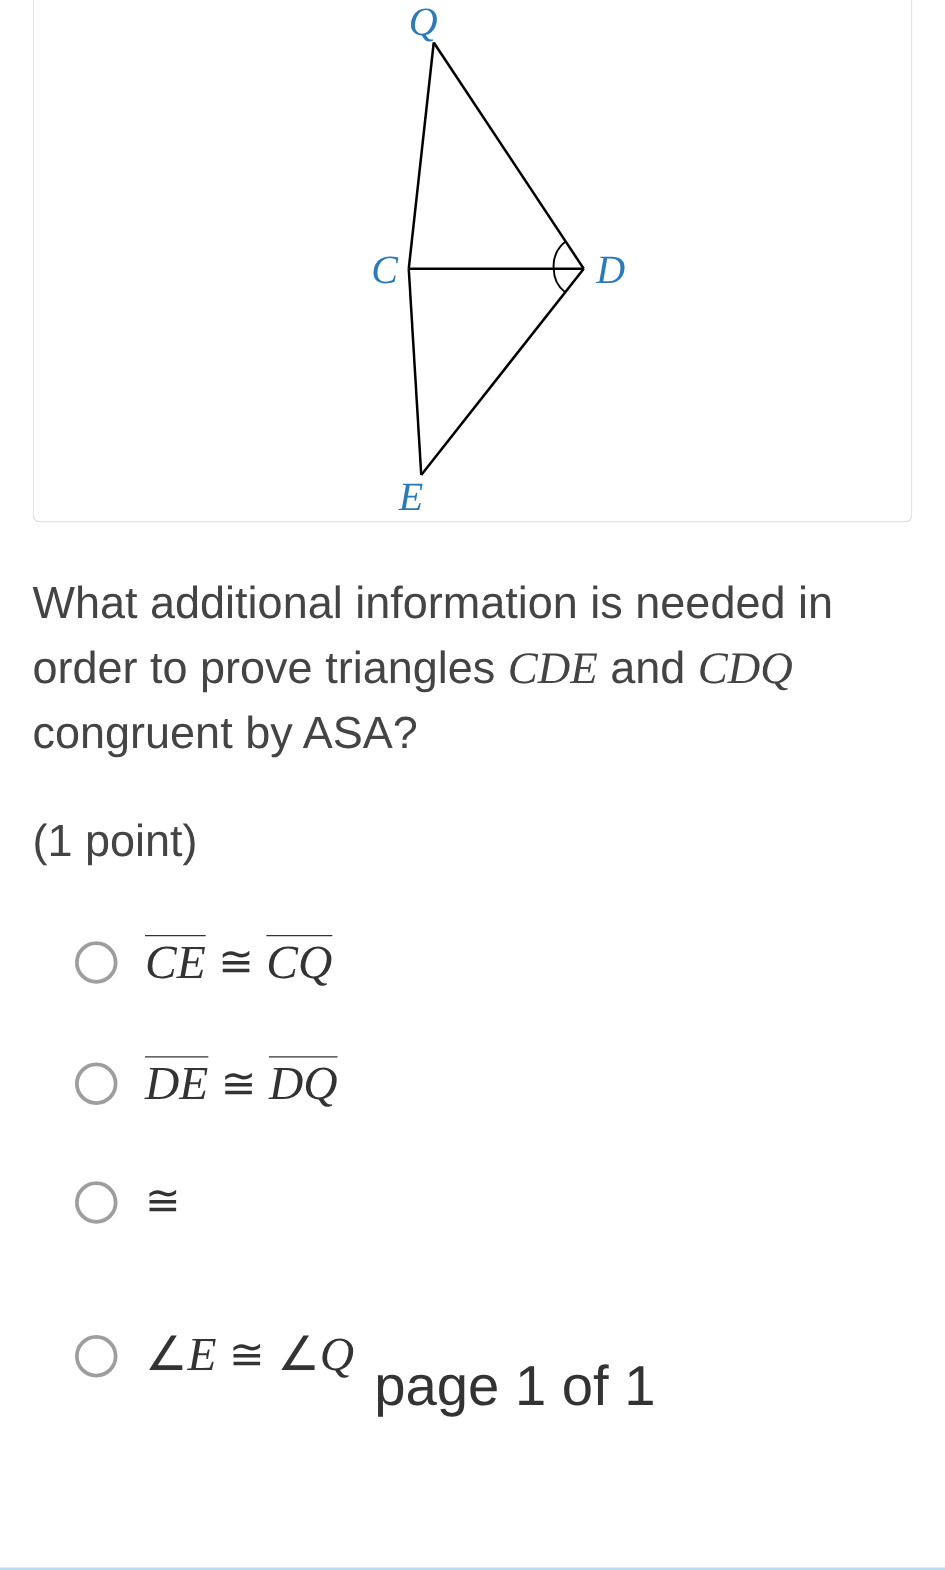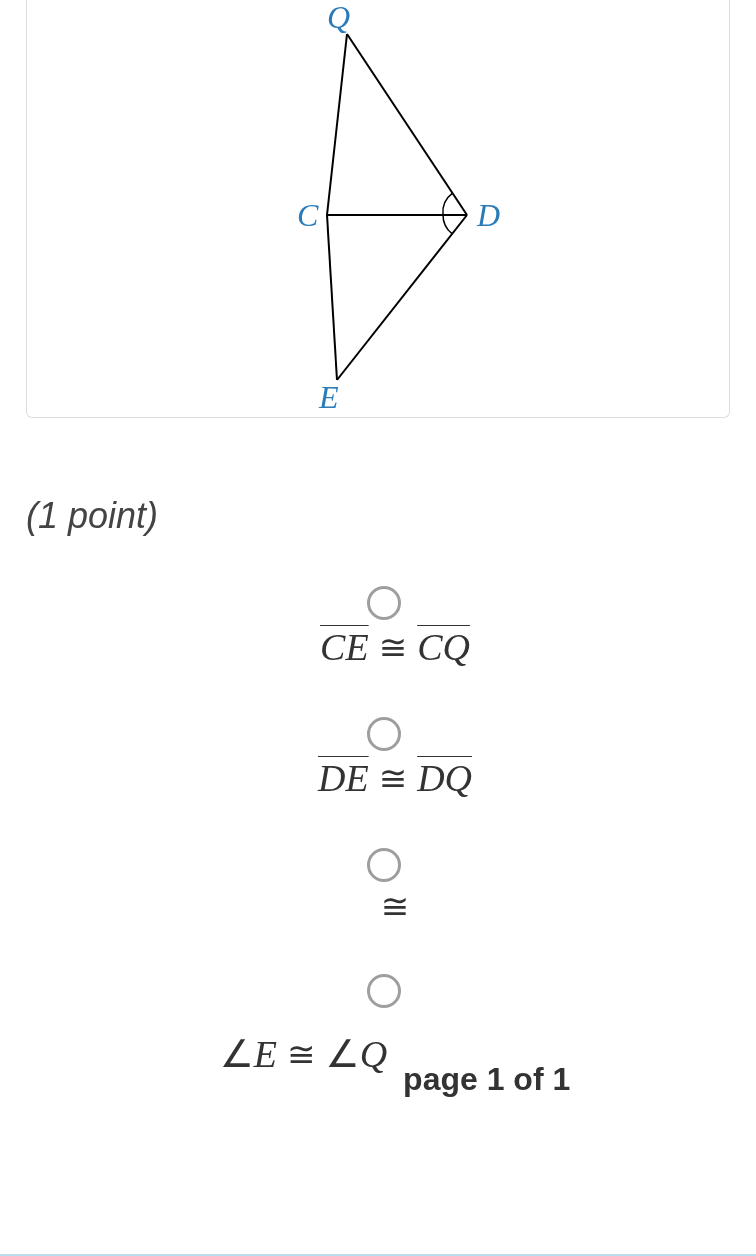--- a/index.html
+++ b/index.html
@@ -34,32 +34,30 @@
       padding: 38px 26px 0 26px;
       font-size: 36px;
       line-height: 1.45;
       color: #444;
     }
     .question-block .math-it {
       font-family: 'Times New Roman', serif;
       font-style: italic;
     }
     .points {
-      font-style: italic;
       margin-top: 34px;
     }
     .options {
       margin-top: 44px;
       padding-left: 34px;
     }
     .option-row {
       display: flex;
       align-items: center;
       margin-bottom: 42px;
-      flex-direction: column;
     }
     .radio {
       width: 34px;
       height: 34px;
       border: 3px solid #9e9e9e;
       border-radius: 50%;
       flex-shrink: 0;
       margin-right: 22px;
     }
     .opt-math {
@@ -77,23 +75,23 @@
     }
     .cong {
       font-style: normal;
       font-size: 34px;
     }
     .angle {
       font-style: normal;
     }
     .page-indicator {
       font-family: Arial, Helvetica, sans-serif;
-      font-weight: bold;
+      font-weight: normal;
       font-style: normal;
-      font-size: 32px;
+      font-size: 45px;
       margin-left: 6px;
       margin-top: 48px;
     }
     .bottom-rule {
       position: absolute;
       left: 0;
       right: 0;
       bottom: 0;
       height: 2px;
       background: #bcdcee;
@@ -115,20 +113,23 @@
 
     <path d="M 416 215 A 24 24 0 0 0 425.2 233.9" fill="none" stroke="#000" stroke-width="1.5"></path>
     <text x="300" y="28" class="vertex-label">Q</text>
     <text x="270" y="226" class="vertex-label">C</text>
     <text x="450" y="226" class="vertex-label">D</text>
     <text x="292" y="408" class="vertex-label">E</text>
   </svg>
 </div>
 
 <div class="question-block">
+  <p>
+    <span>What additional information is needed in order to prove triangles </span><span class="math-it">CDE</span><span> and </span><span class="math-it">CDQ</span><span> congruent by ASA?</span>
+  </p>
   <p class="points">(1 point)</p>
 
   <div class="options">
 
     <div class="option-row">
       <div class="radio"></div>
       <div class="opt-math">
         <span class="overline">CE</span>
         <span class="cong">≅</span>
         <span class="overline">CQ</span>

